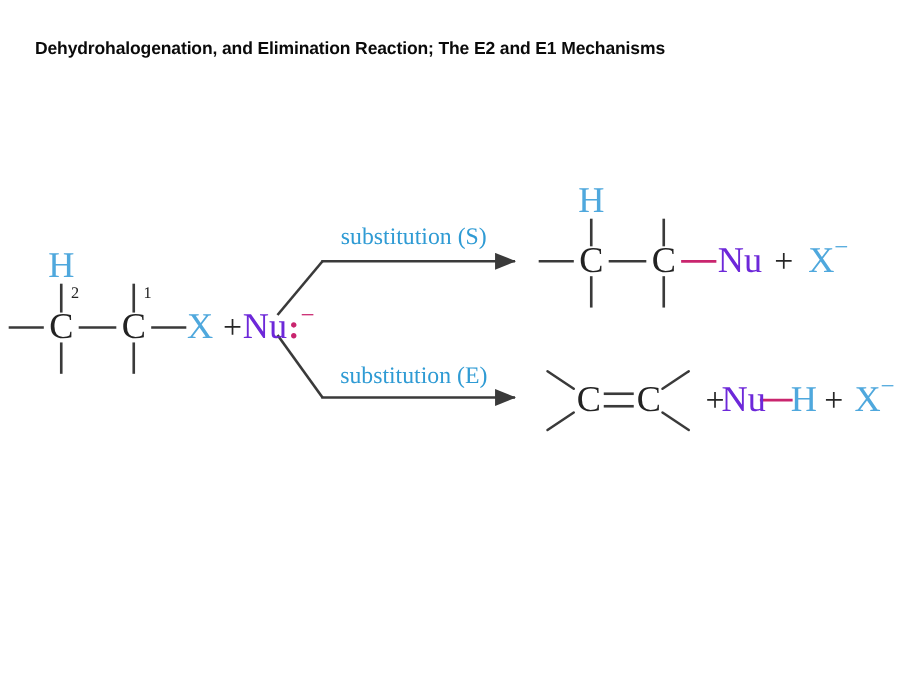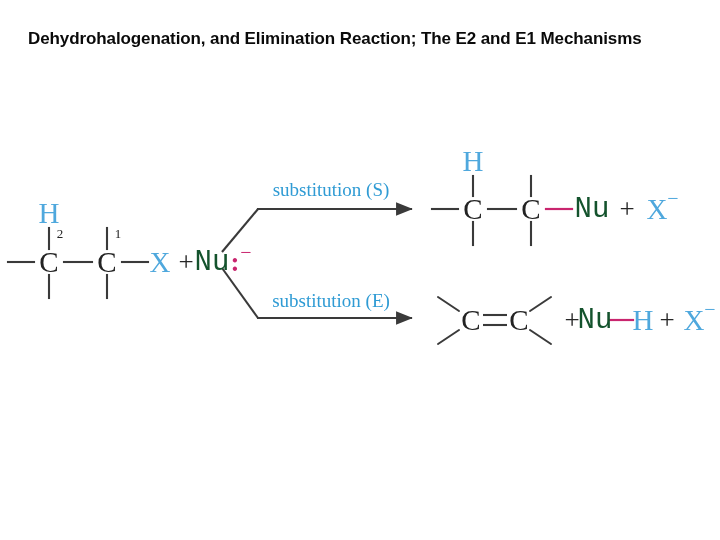--- a/index.html
+++ b/index.html
@@ -16,21 +16,21 @@
     font-family: "Liberation Sans", sans-serif;
   }
 
   
   #title {
     position: absolute;
     left: 28px;
     top: 26px;
     width: 660px;
     font-family: "Liberation Sans", sans-serif;
-    font-size: 17px;
+    font-size: 14px;
     font-weight: bold;
     line-height: 25px;
     color: #0a0a0a;
     letter-spacing: -0.1px;
   }
 
   
   #scheme {
     position: absolute;
     left: 0;
@@ -51,21 +51,21 @@
   .atom {
     position: absolute;
     font-family: "Liberation Serif", serif;
     font-size: 29px;
     line-height: 1;
     color: #1c1c1c;
     white-space: nowrap;
     transform: translate(-50%, -50%);
   }
   .atom.blue  { color: #4fa8dd; }
-  .atom.pink  { color: #14532d; font-family: Liberation Mono, monospace; }
+  .atom.pink  { color: #6d28d9; }
   .atom.dark  { color: #232323; }
 
   .plus {
     position: absolute;
     font-family: "Liberation Serif", serif;
     font-size: 27px;
     color: #262626;
     transform: translate(-50%, -50%);
     white-space: nowrap;
   }

